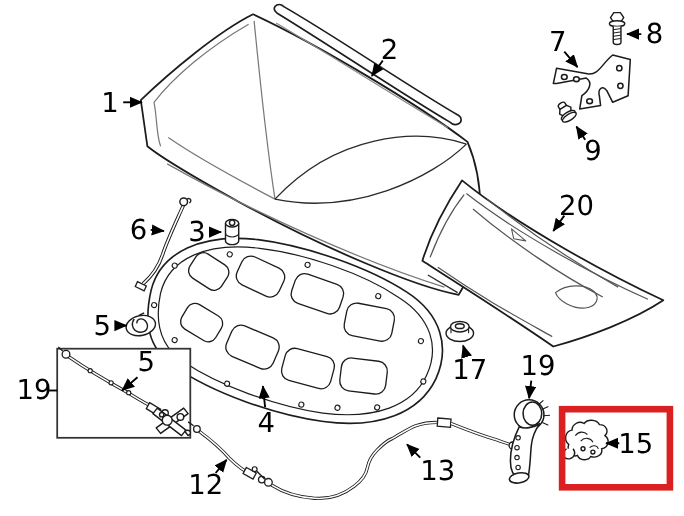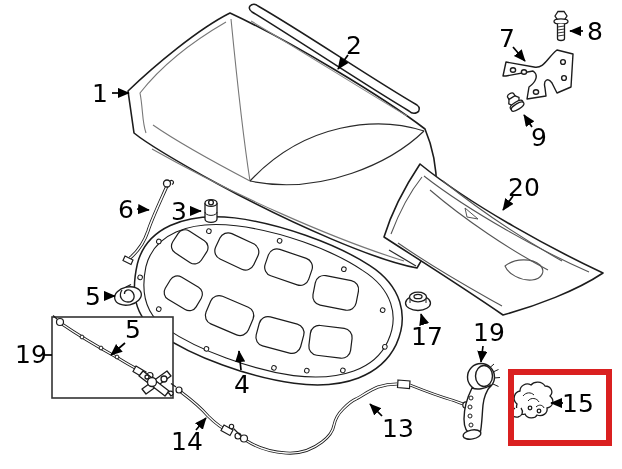--- a/index.html
+++ b/index.html
@@ -275,20 +275,20 @@
   <div class="part-label" style="left:354px;top:45px">2</div>
   <div class="part-label" style="left:179px;top:211px">3</div>
   <div class="part-label" style="left:242px;top:384px">4</div>
   <div class="part-label" style="left:93px;top:296px">5</div>
   <div class="part-label" style="left:126px;top:209px">6</div>
   <div class="part-label" style="left:507px;top:38px">7</div>
   <div class="part-label" style="left:595px;top:31px">8</div>
   <div class="part-label" style="left:539px;top:137px">9</div>
   <div class="part-label" style="left:31px;top:354px">19</div>
   <div class="part-label" style="left:133px;top:329px">5</div>
-  <div class="part-label" style="left:187px;top:441px">14</div>
+  <div class="part-label" style="left:187px;top:441px">12</div>
   <div class="part-label" style="left:398px;top:428px">13</div>
   <div class="part-label" style="left:489px;top:332px">19</div>
   <div class="part-label" style="left:578px;top:403px">15</div>
   <div class="part-label" style="left:524px;top:187px">20</div>
   <div class="part-label" style="left:427px;top:336px">17</div>
 
 </div>
 
 </body></html>

